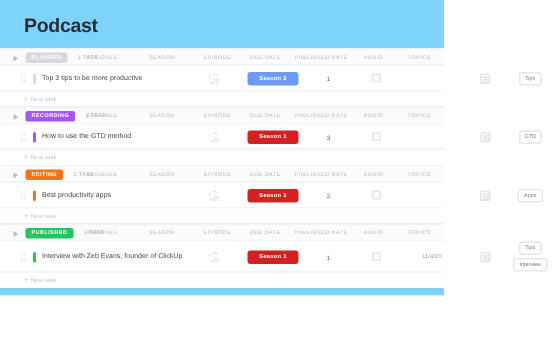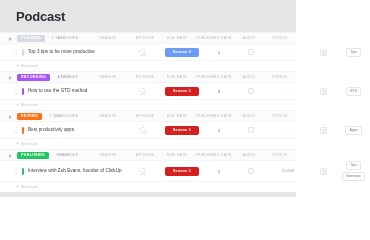--- a/index.html
+++ b/index.html
@@ -2,21 +2,21 @@
 <html><head>
 <meta charset="utf-8">
 <style>
   * { box-sizing: border-box; margin: 0; padding: 0; }
   html, body {
     width: 370px; height: 197px;
     background: #ffffff;
     font-family: "Liberation Sans", sans-serif;
     overflow: hidden;
   }
-  .app { width: 296px; height: 197px; position: relative; background: #e5e5e5; }
+  .app { width: 296px; height: 197px; position: relative; background: #7dd3fc; }
 
   
   .page-title {
     font-size: 13px;
     font-weight: bold;
     color: #2a2e34;
     letter-spacing: -0.2px;
     padding: 9px 0 8px 16px;
   }
 

